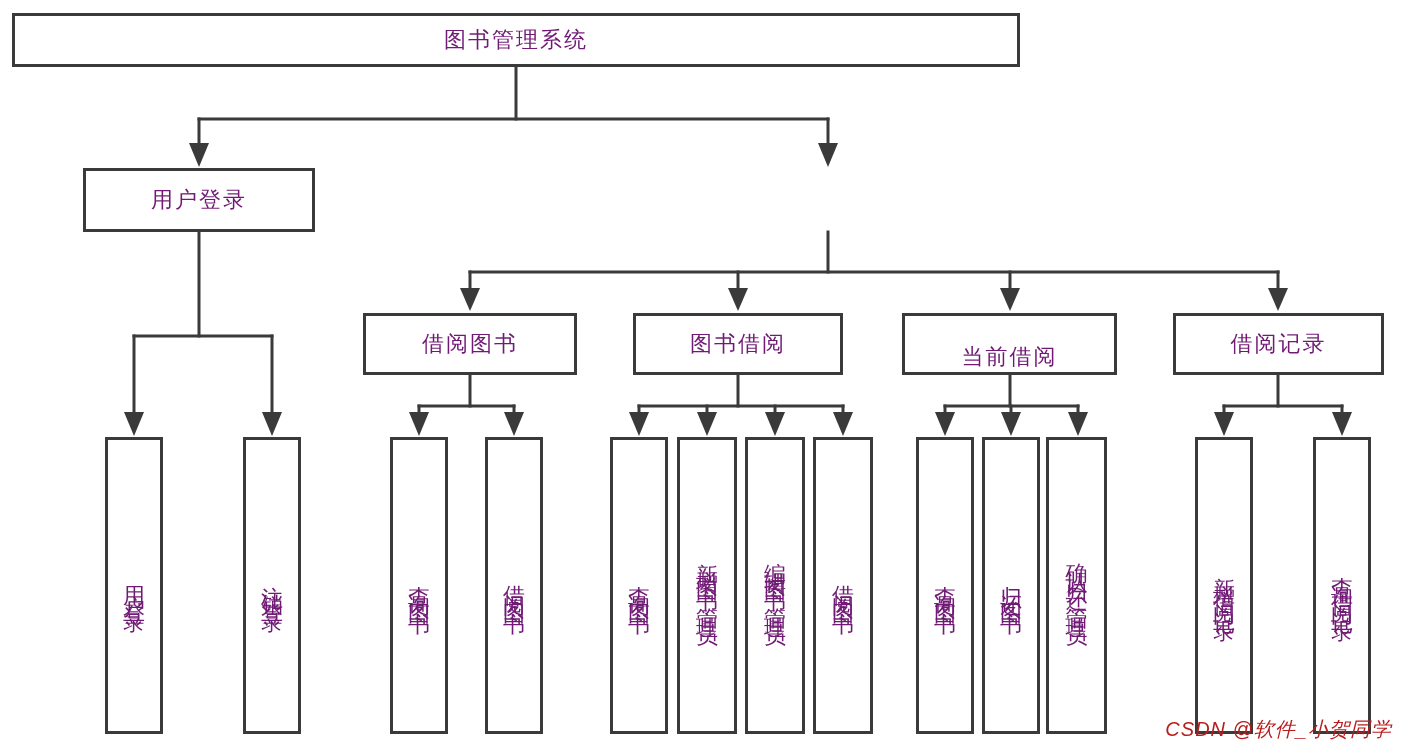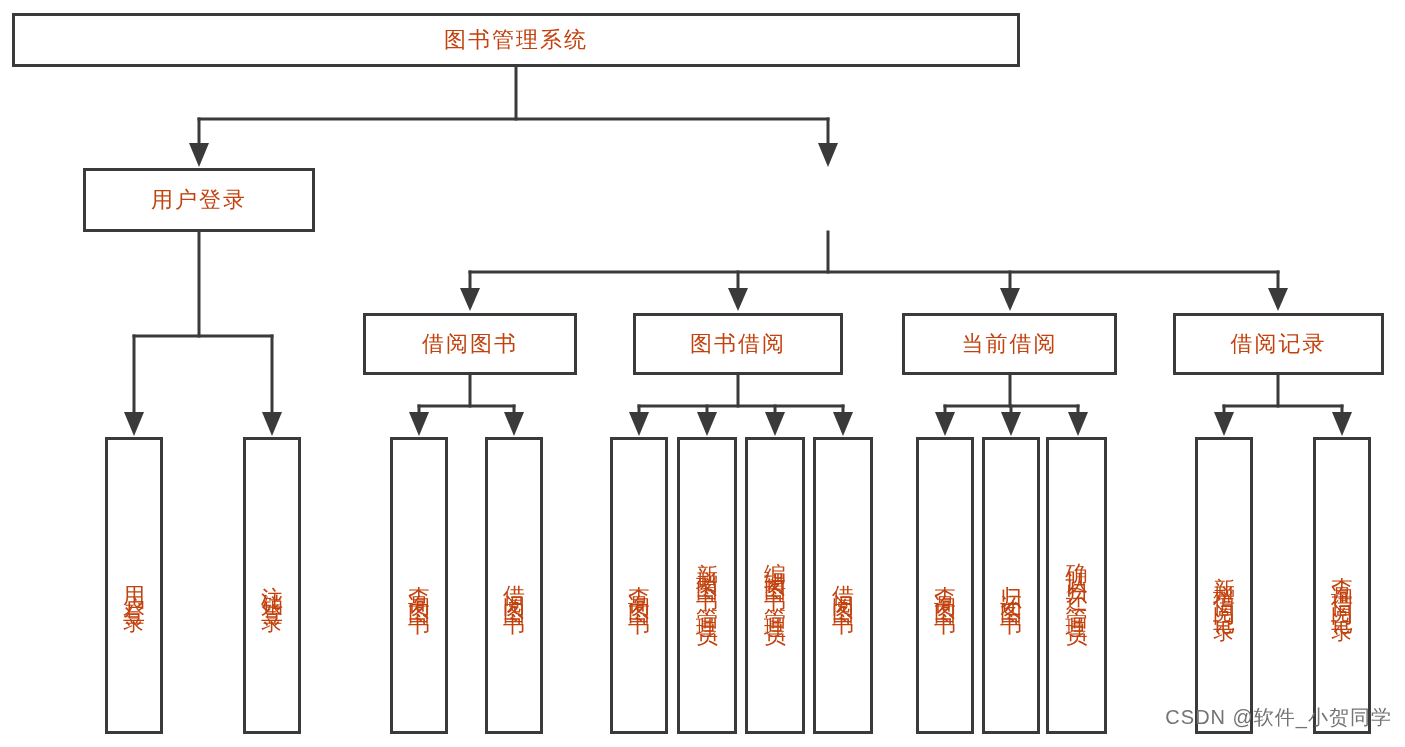--- a/index.html
+++ b/index.html
@@ -14,43 +14,44 @@
   .connectors {
     position: absolute;
     left: 0; top: 0;
     width: 1405px; height: 747px;
   }
   .node {
     position: absolute;
     box-sizing: border-box;
     border: 3px solid #3a3a3a;
     background: #ffffff;
-    color: #c2410c;
+    color: #701a75;
     display: flex;
     align-items: center;
     justify-content: center;
     font-size: 22px;
     letter-spacing: 2px;
     text-align: center;
     white-space: nowrap;
   }
   .leaf span {
     writing-mode: vertical-rl;
     text-orientation: mixed;
     letter-spacing: 9px;
     line-height: 1.1;
     white-space: nowrap;
   }
   .watermark {
     position: absolute;
     right: 13px;
-    bottom: 16px;
+    bottom: 4px;
     font-size: 20px;
-    color: #737373;
+    color: #b91c1c;
     letter-spacing: 1px;
+    font-style: italic;
   }
 </style>
 </head>
 <body>
 
 <div class="canvas">
 
   <svg class="connectors" viewBox="0 0 1405 747" xmlns="http://www.w3.org/2000/svg" aria-hidden="true">
     <g stroke="#3a3a3a" stroke-width="3" fill="none" stroke-linecap="square">
 
@@ -124,21 +125,21 @@
   <div class="node" style="left:83px; top:168px; width:232px; height:64px;">
     <span>用户登录</span>
   </div>
 
   <div class="node" style="left:363px; top:313px; width:214px; height:62px;">
     <span>借阅图书</span>
   </div>
   <div class="node" style="left:633px; top:313px; width:210px; height:62px;text-align:center;">
     <span>图书借阅</span>
   </div>
-  <div class="node" style="left:902px; top:313px; width:215px; height:62px;">
+  <div class="node" style="left:902px; top:313px; width:215px; height:62px;align-items:flex-end;">
     <span>当前借阅</span>
   </div>
   <div class="node" style="left:1173px; top:313px; width:211px; height:62px;">
     <span>借阅记录</span>
   </div>
 
   <div class="node leaf" style="left:105px; top:437px; width:58px; height:297px;">
     <span>用户登录</span>
   </div>
   <div class="node leaf" style="left:243px; top:437px; width:58px; height:297px;">

